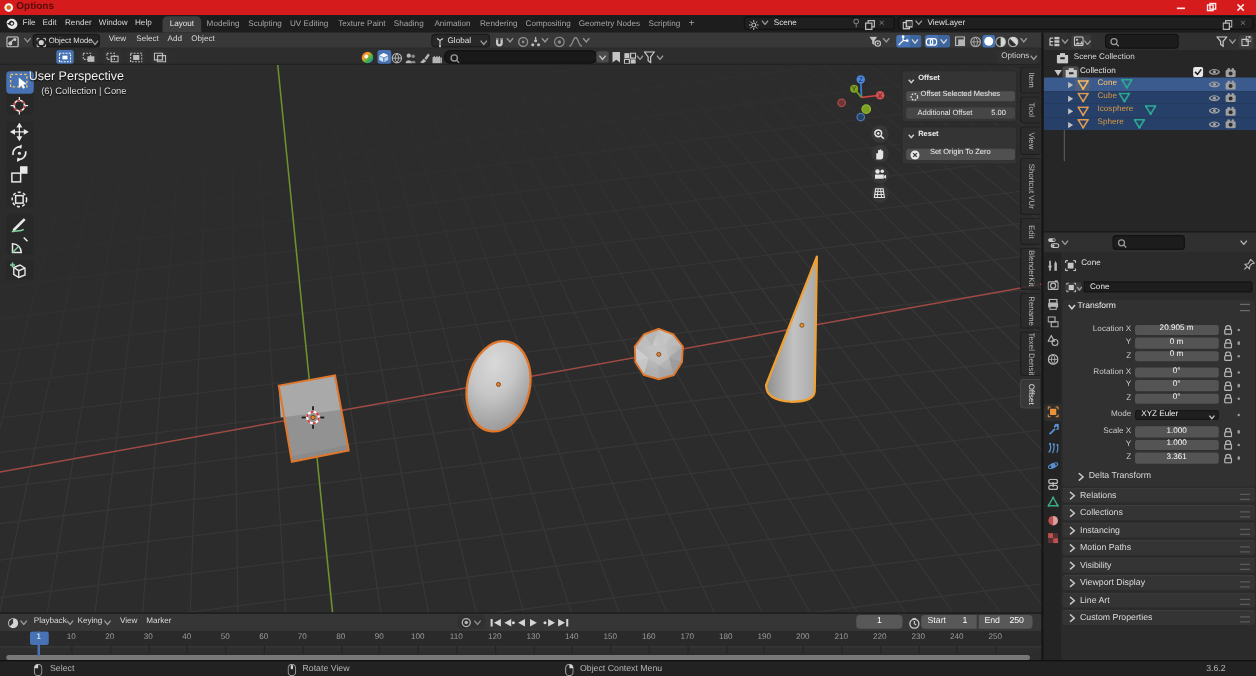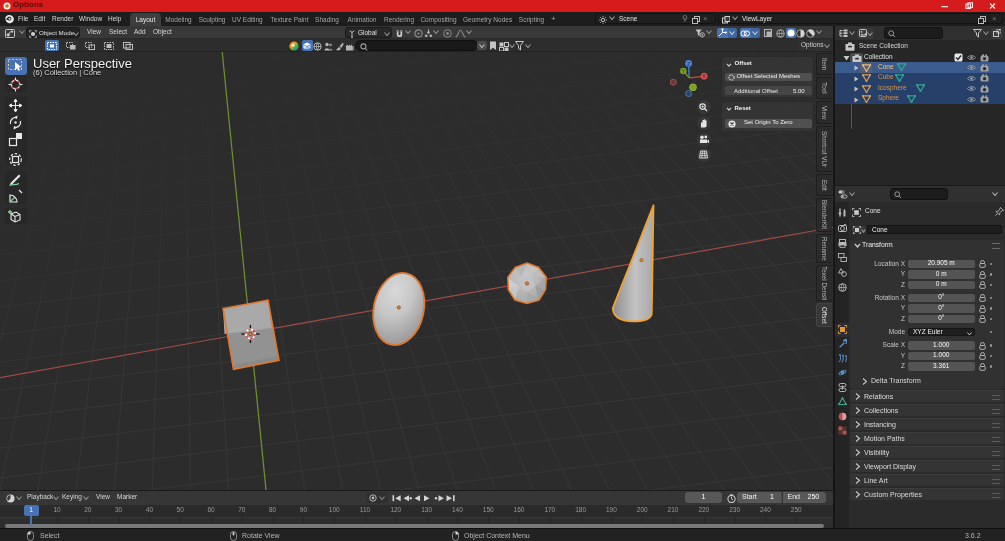--- a/index.html
+++ b/index.html
@@ -513,21 +513,21 @@
         </svg>
       </div>
       <div style="position:absolute;left:4.5px;top:208px;width:22.5px;height:16px;background:transparent;border-radius:3px">
         <svg width="16" height="15" style="position:absolute;left:2.5px;top:0.5px" viewBox="0 0 16 15">
           <path d="M4 5 L9 3 L13 5.5 L13 11 L8 13 L4 10.5 Z" fill="none" stroke="#e8e8e8" stroke-width="1.1"></path>
           <path d="M4 5 L8 7.5 L13 5.5 M8 7.5 L8 13" fill="none" stroke="#e8e8e8" stroke-width="1.1"></path>
           <path d="M3 1 v4 M1 3 h4" stroke="#7fd49a" stroke-width="1.3"></path>
         </svg>
       </div>
     </div>
-<div style="position:absolute;left:33px;top:57px;font-size:13px;color:#f2f2f2;text-shadow:0 1px 1px #000">User Perspective</div>
+<div style="position:absolute;left:23px;top:57px;font-size:10px;color:#f2f2f2;text-shadow:0 1px 1px #000">User Perspective</div>
 <div style="position:absolute;left:33px;top:69px;font-size:7.5px;color:#dcdcdc;text-shadow:0 1px 1px #000">(6) Collection | Cone</div>
 <svg style="position:absolute;left:668px;top:55px" width="50" height="48" viewBox="0 0 50 48">
       <line x1="21.2" y1="22.9" x2="20.6" y2="8.5" stroke="#3d7dd6" stroke-width="1.4"></line>
       <line x1="21.2" y1="22.9" x2="15.3" y2="15.9" stroke="#6b9b22" stroke-width="1.4"></line>
       <line x1="21.2" y1="22.9" x2="36.1" y2="21.2" stroke="#cc4545" stroke-width="1.4"></line>
       <circle cx="20.6" cy="8.5" r="3.4" fill="#4a86dd"></circle>
       <text x="20.6" y="10.7" font-size="5.5" fill="#1a2a3a" text-anchor="middle" font-family="Liberation Sans">Z</text>
       <circle cx="15.3" cy="15.9" r="3.2" fill="#7da023"></circle>
       <text x="15.3" y="18" font-size="5.5" fill="#2a331a" text-anchor="middle" font-family="Liberation Sans">Y</text>
       <circle cx="36.1" cy="21.2" r="3.4" fill="#d45252"></circle>

